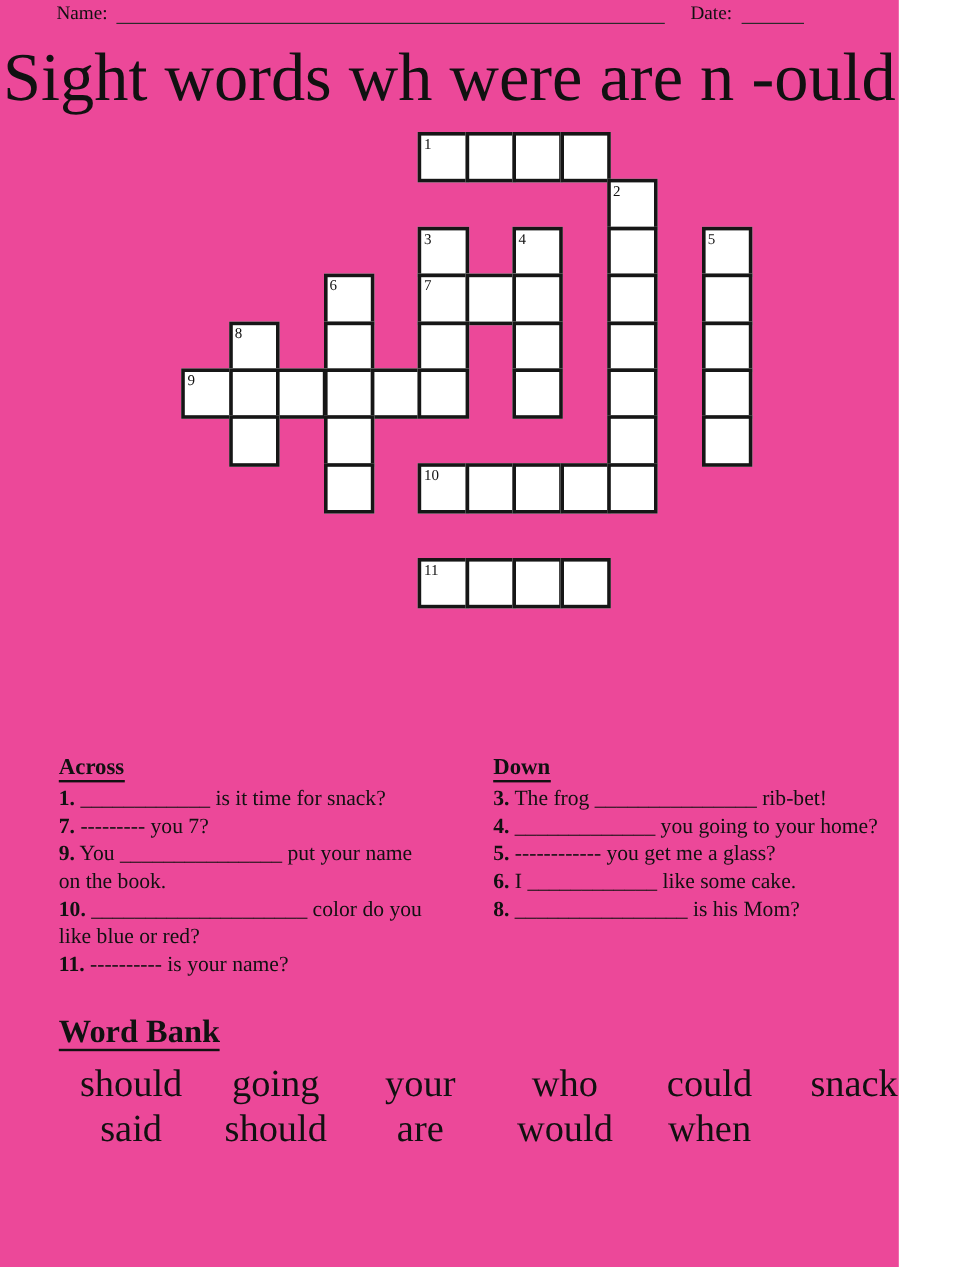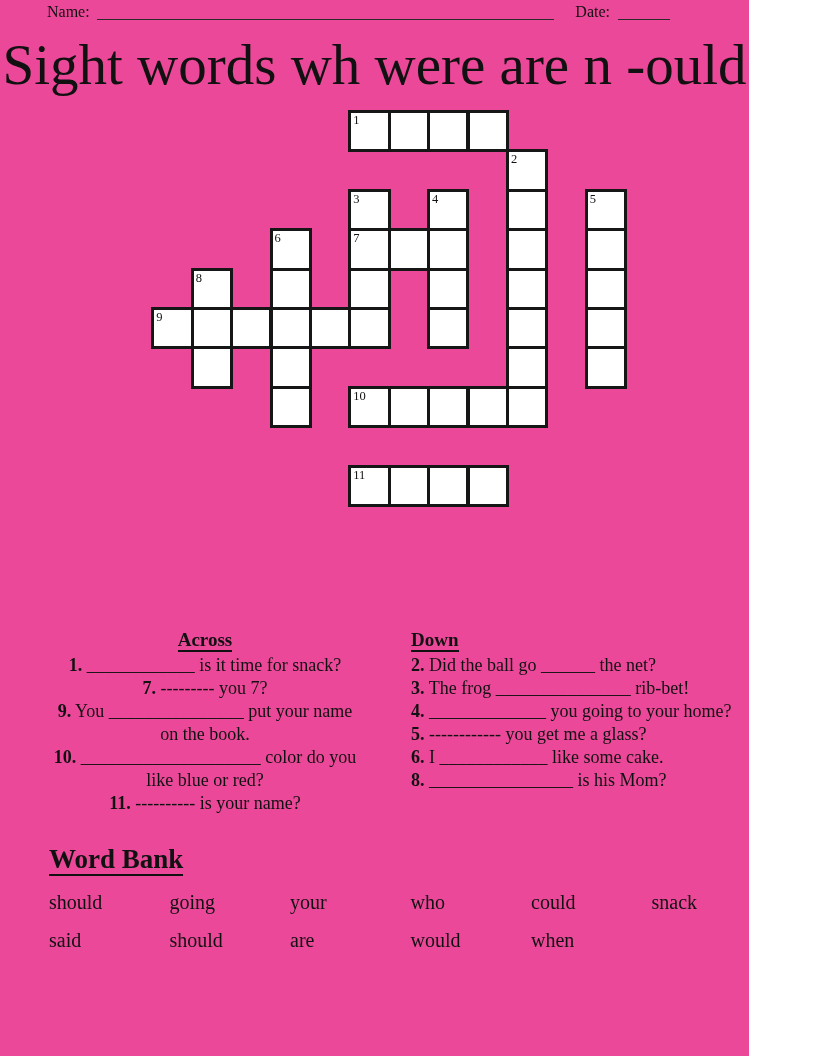--- a/index.html
+++ b/index.html
@@ -57,21 +57,21 @@
   .cellnum {
     position: absolute;
     top: 0px; left: 2px;
     font-size: 12.5px;
     line-height: 14px;
     color: #111;
   }
 
   
   .clue-col { position: absolute; top: 628px; }
-  .clue-col.across { left: 49px; width: 312px; text-align: center; }
+  .clue-col.across { left: 49px; width: 312px; }
   .clue-col.down   { left: 411px; width: 324px; }
   .clue-head {
     font-size: 19px;
     line-height: 24px;
     font-weight: bold;
     margin-bottom: 2px;
   }
   .clue-head span { border-bottom: 2px solid #111; }
   .clue {
     margin: 0;
@@ -84,22 +84,23 @@
   .wb-head {
     font-size: 27px;
     line-height: 33px;
     font-weight: bold;
     margin-bottom: 7px;
   }
   .wb-head span { border-bottom: 2.5px solid #111; }
   .wb-words {
     display: grid;
     grid-template-columns: repeat(6, 120.5px);
-    font-size: 20px;
+    font-size: 32px;
     line-height: 38px;
+    text-align: center;
   }
 </style>
 </head>
 <body>
 
 <div class="page">
 
   <div class="hdr">
     <span class="lbl">Name:</span>
     <span class="blank-line name-line"></span>
@@ -189,21 +190,20 @@
         <p class="clue"><b>10.</b> ____________________ color do you like blue or red?</p>
         <p class="clue"><b>11.</b> ---------- is your name?</p>
       </div>
   </div>
 
   <div class="clue-col down">
     <div class="clue-head">
       <span>Down</span>
     </div>
     <div>
-        <p class="clue"><b>2.</b> Did the ball go ______ the net?</p>
         <p class="clue"><b>3.</b> The frog _______________ rib-bet!</p>
         <p class="clue"><b>4.</b> _____________ you going to your home?</p>
         <p class="clue"><b>5.</b> ------------ you get me a glass?</p>
         <p class="clue"><b>6.</b> I ____________ like some cake.</p>
         <p class="clue"><b>8.</b> ________________ is his Mom?</p>
       </div>
   </div>
 
   <div class="wordbank">
     <div class="wb-head">

